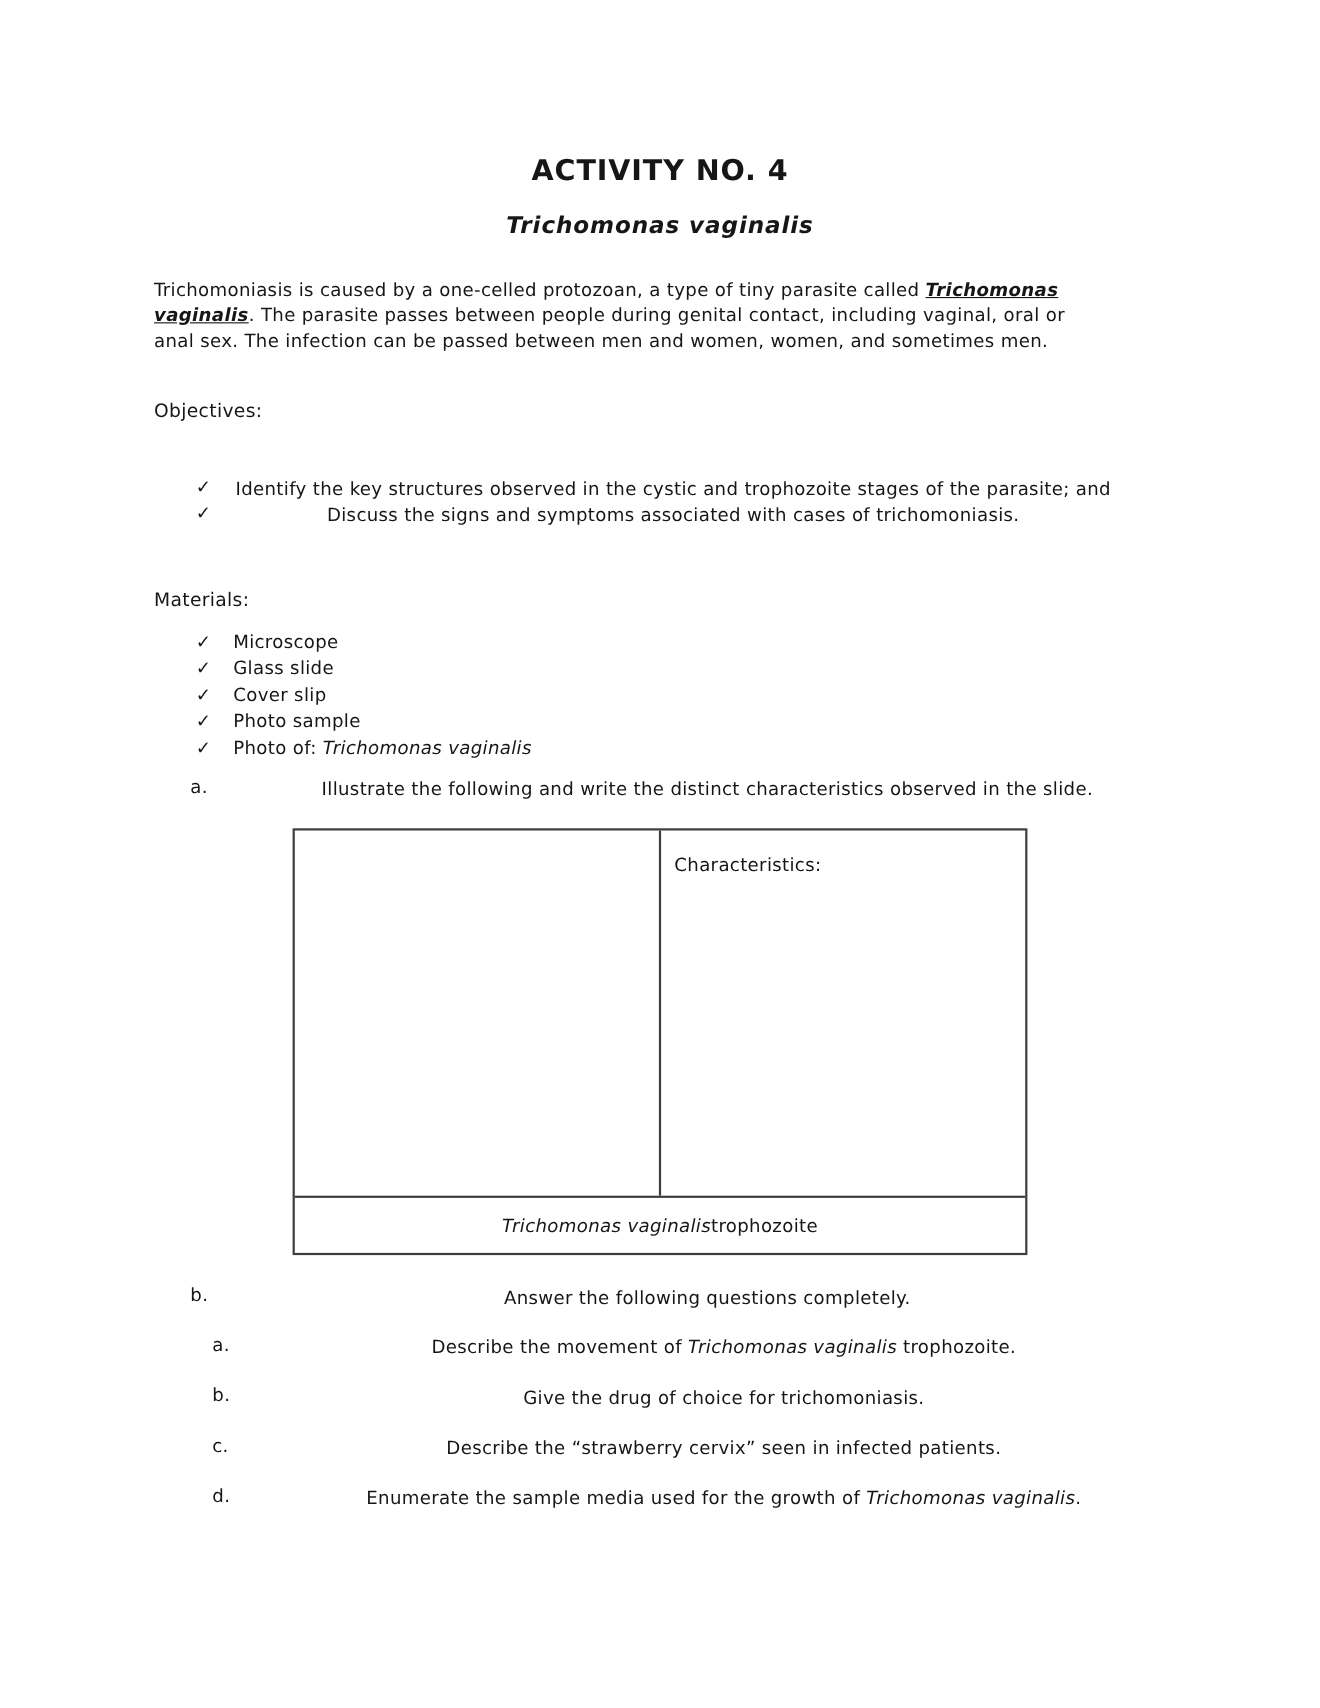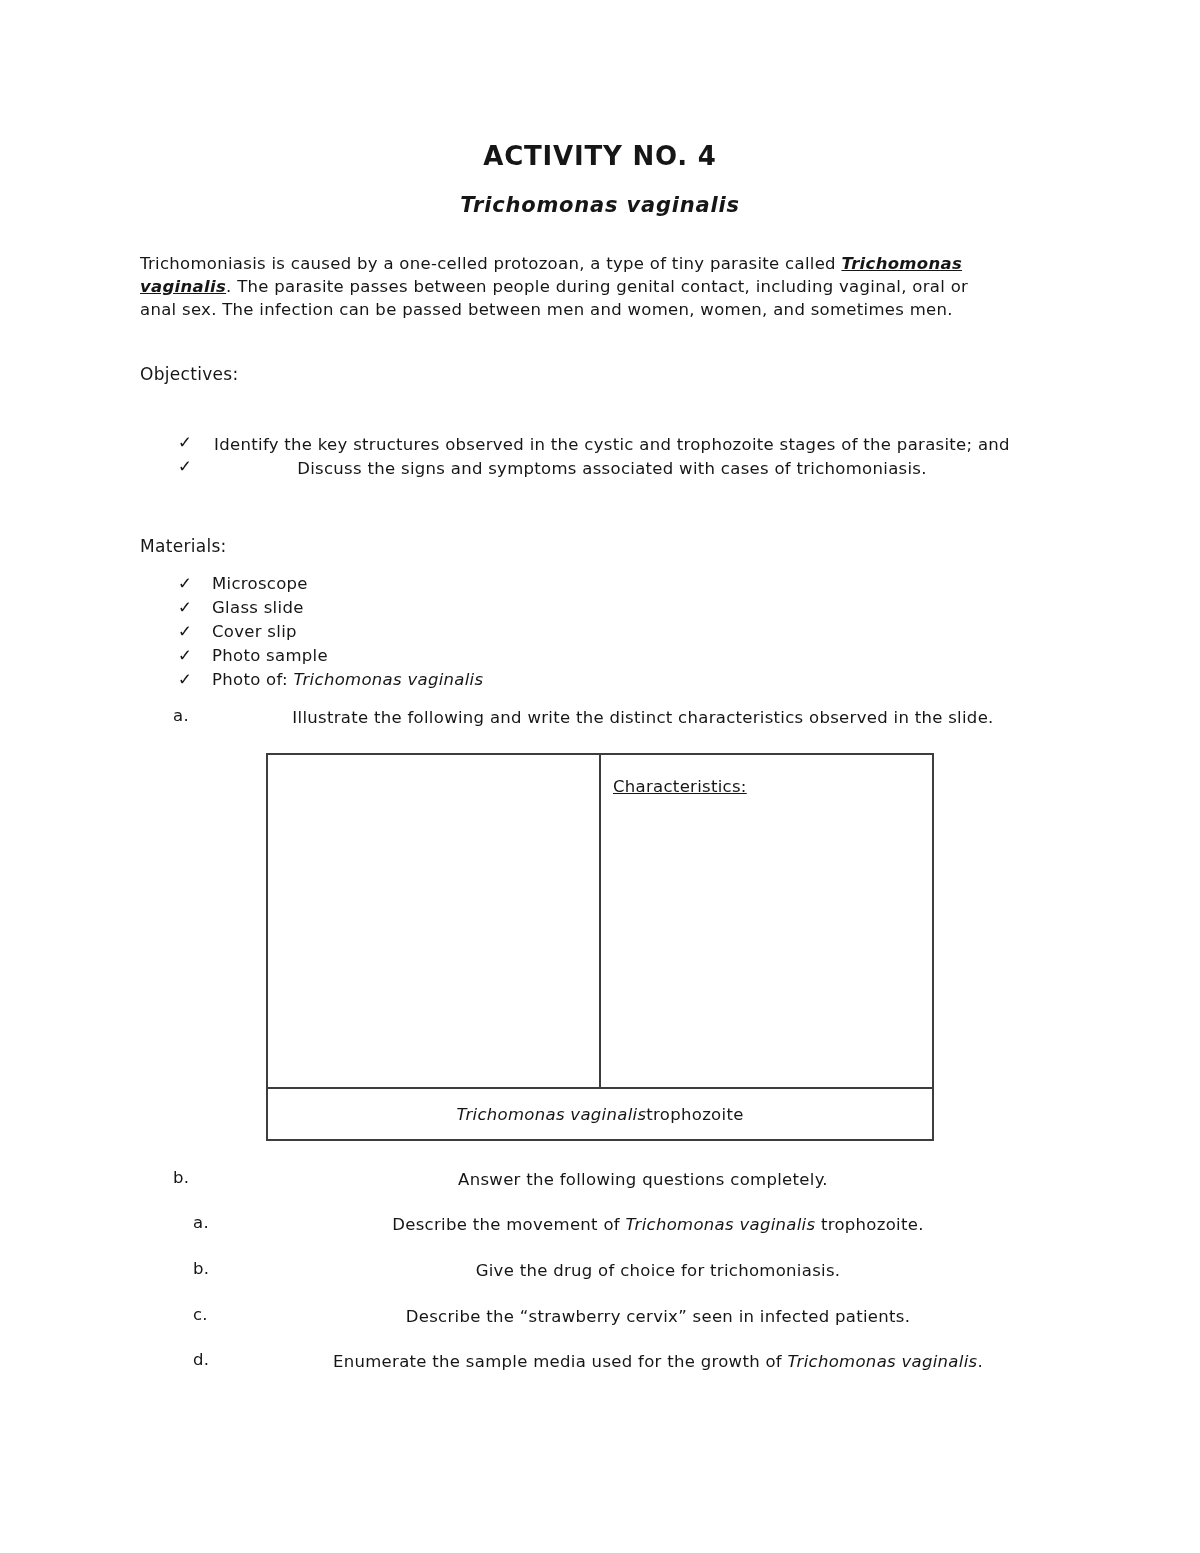--- a/index.html
+++ b/index.html
@@ -25,21 +25,21 @@
   .label-col-q{flex:0 0 30px;}
   .list-text{flex:1;line-height:23.5px;text-align:center;}
   .mat-row{line-height:24px;display:flex;}
   .tv-table{
     left:266px;top:753px;width:668px;height:388px;
     border:2px solid #3d3d3d;box-sizing:border-box;
     display:flex;flex-direction:column;background:#ffffff;
   }
   .tv-main{flex:1;display:flex;min-height:0;}
   .tv-cell-left{width:333px;border-right:2px solid #3d3d3d;box-sizing:border-box;}
-  .tv-cell-right{flex:1;padding:22px 10px 0 12px;box-sizing:border-box;text-decoration:underline;}
+  .tv-cell-right{flex:1;padding:22px 10px 0 12px;box-sizing:border-box;}
   .tv-caption{
     height:52px;border-top:2px solid #3d3d3d;box-sizing:border-box;
     display:flex;align-items:center;justify-content:center;
   }
 </style>
 </head>
 <body>
 
 <div class="page">
 

